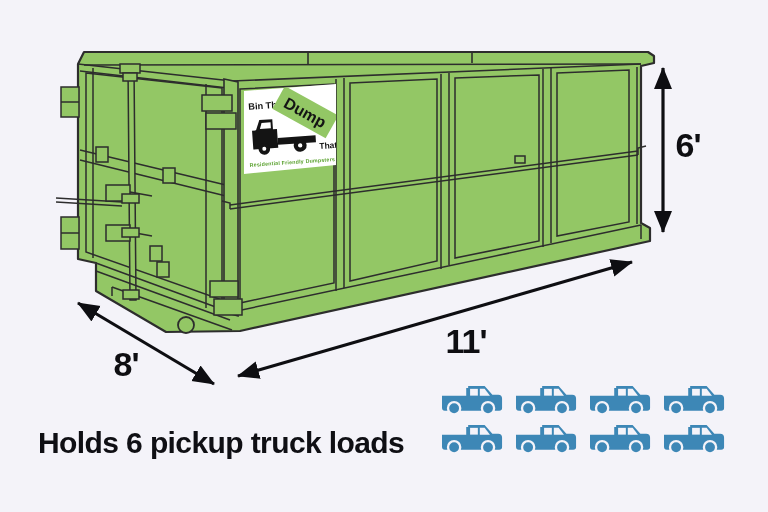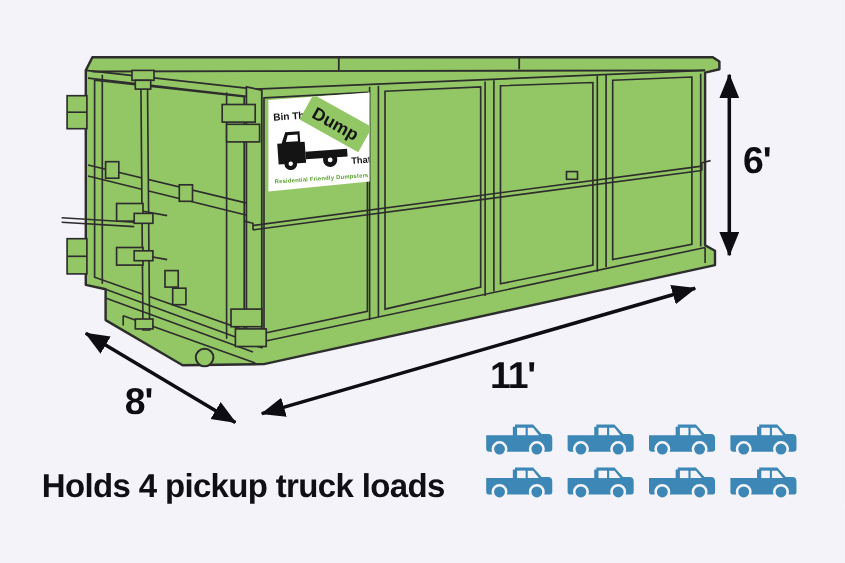--- a/index.html
+++ b/index.html
@@ -166,21 +166,21 @@
       <line x1="663" y1="68" x2="663" y2="232" marker-start="url(#ah)" marker-end="url(#ah)"></line>
       <line x1="238" y1="376" x2="632" y2="262" marker-start="url(#ah)" marker-end="url(#ah)"></line>
       <line x1="78" y1="303" x2="214" y2="384" marker-start="url(#ah)" marker-end="url(#ah)"></line>
     </g>
 
     <text x="688" y="157" text-anchor="middle" class="dim-label">6'</text>
     <text x="466" y="353" text-anchor="middle" class="dim-label">11'</text>
     <text x="126" y="376" text-anchor="middle" class="dim-label">8'</text>
   </svg>
 
-  <div class="caption">Holds 4 pickup truck loads</div>
+  <div class="caption">Holds 6 pickup truck loads</div>
 
   <div class="trucks">
     <svg class="truck" viewBox="0 0 66 32">
         <use href="#truck-shape"></use>
       </svg>
     <svg class="truck" viewBox="0 0 66 32">
         <use href="#truck-shape"></use>
       </svg>
     <svg class="truck" viewBox="0 0 66 32">
         <use href="#truck-shape"></use>

